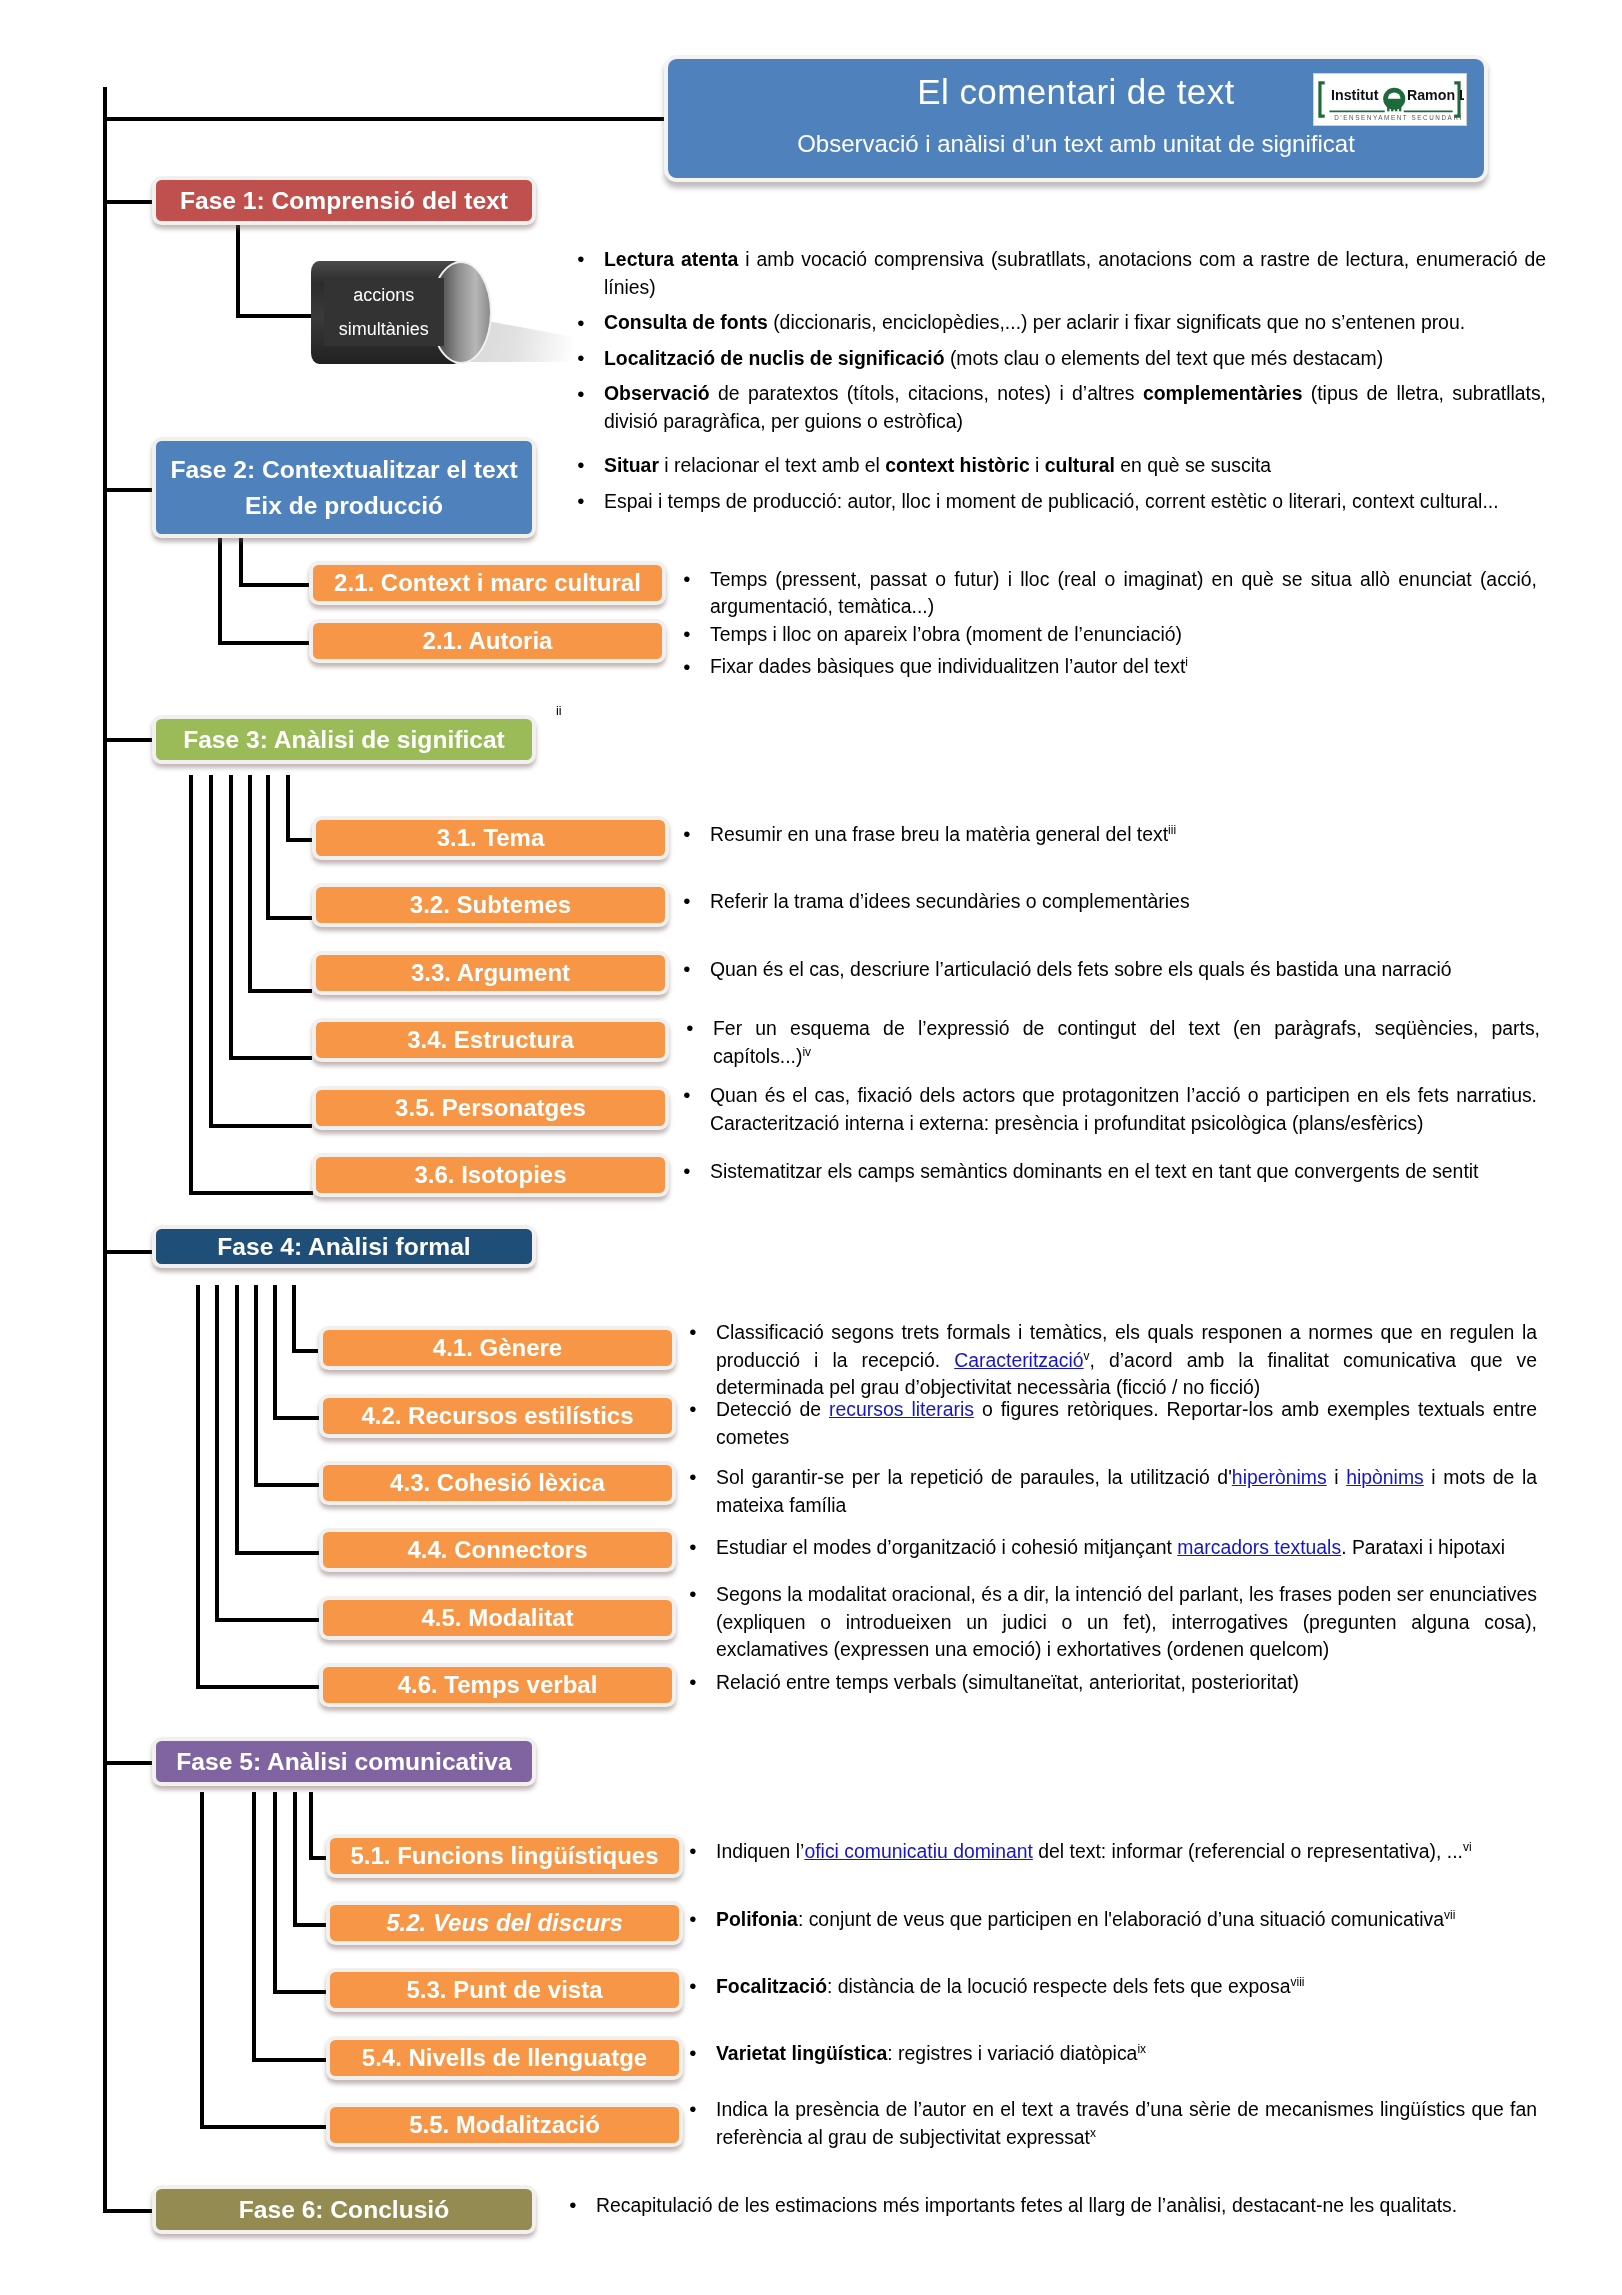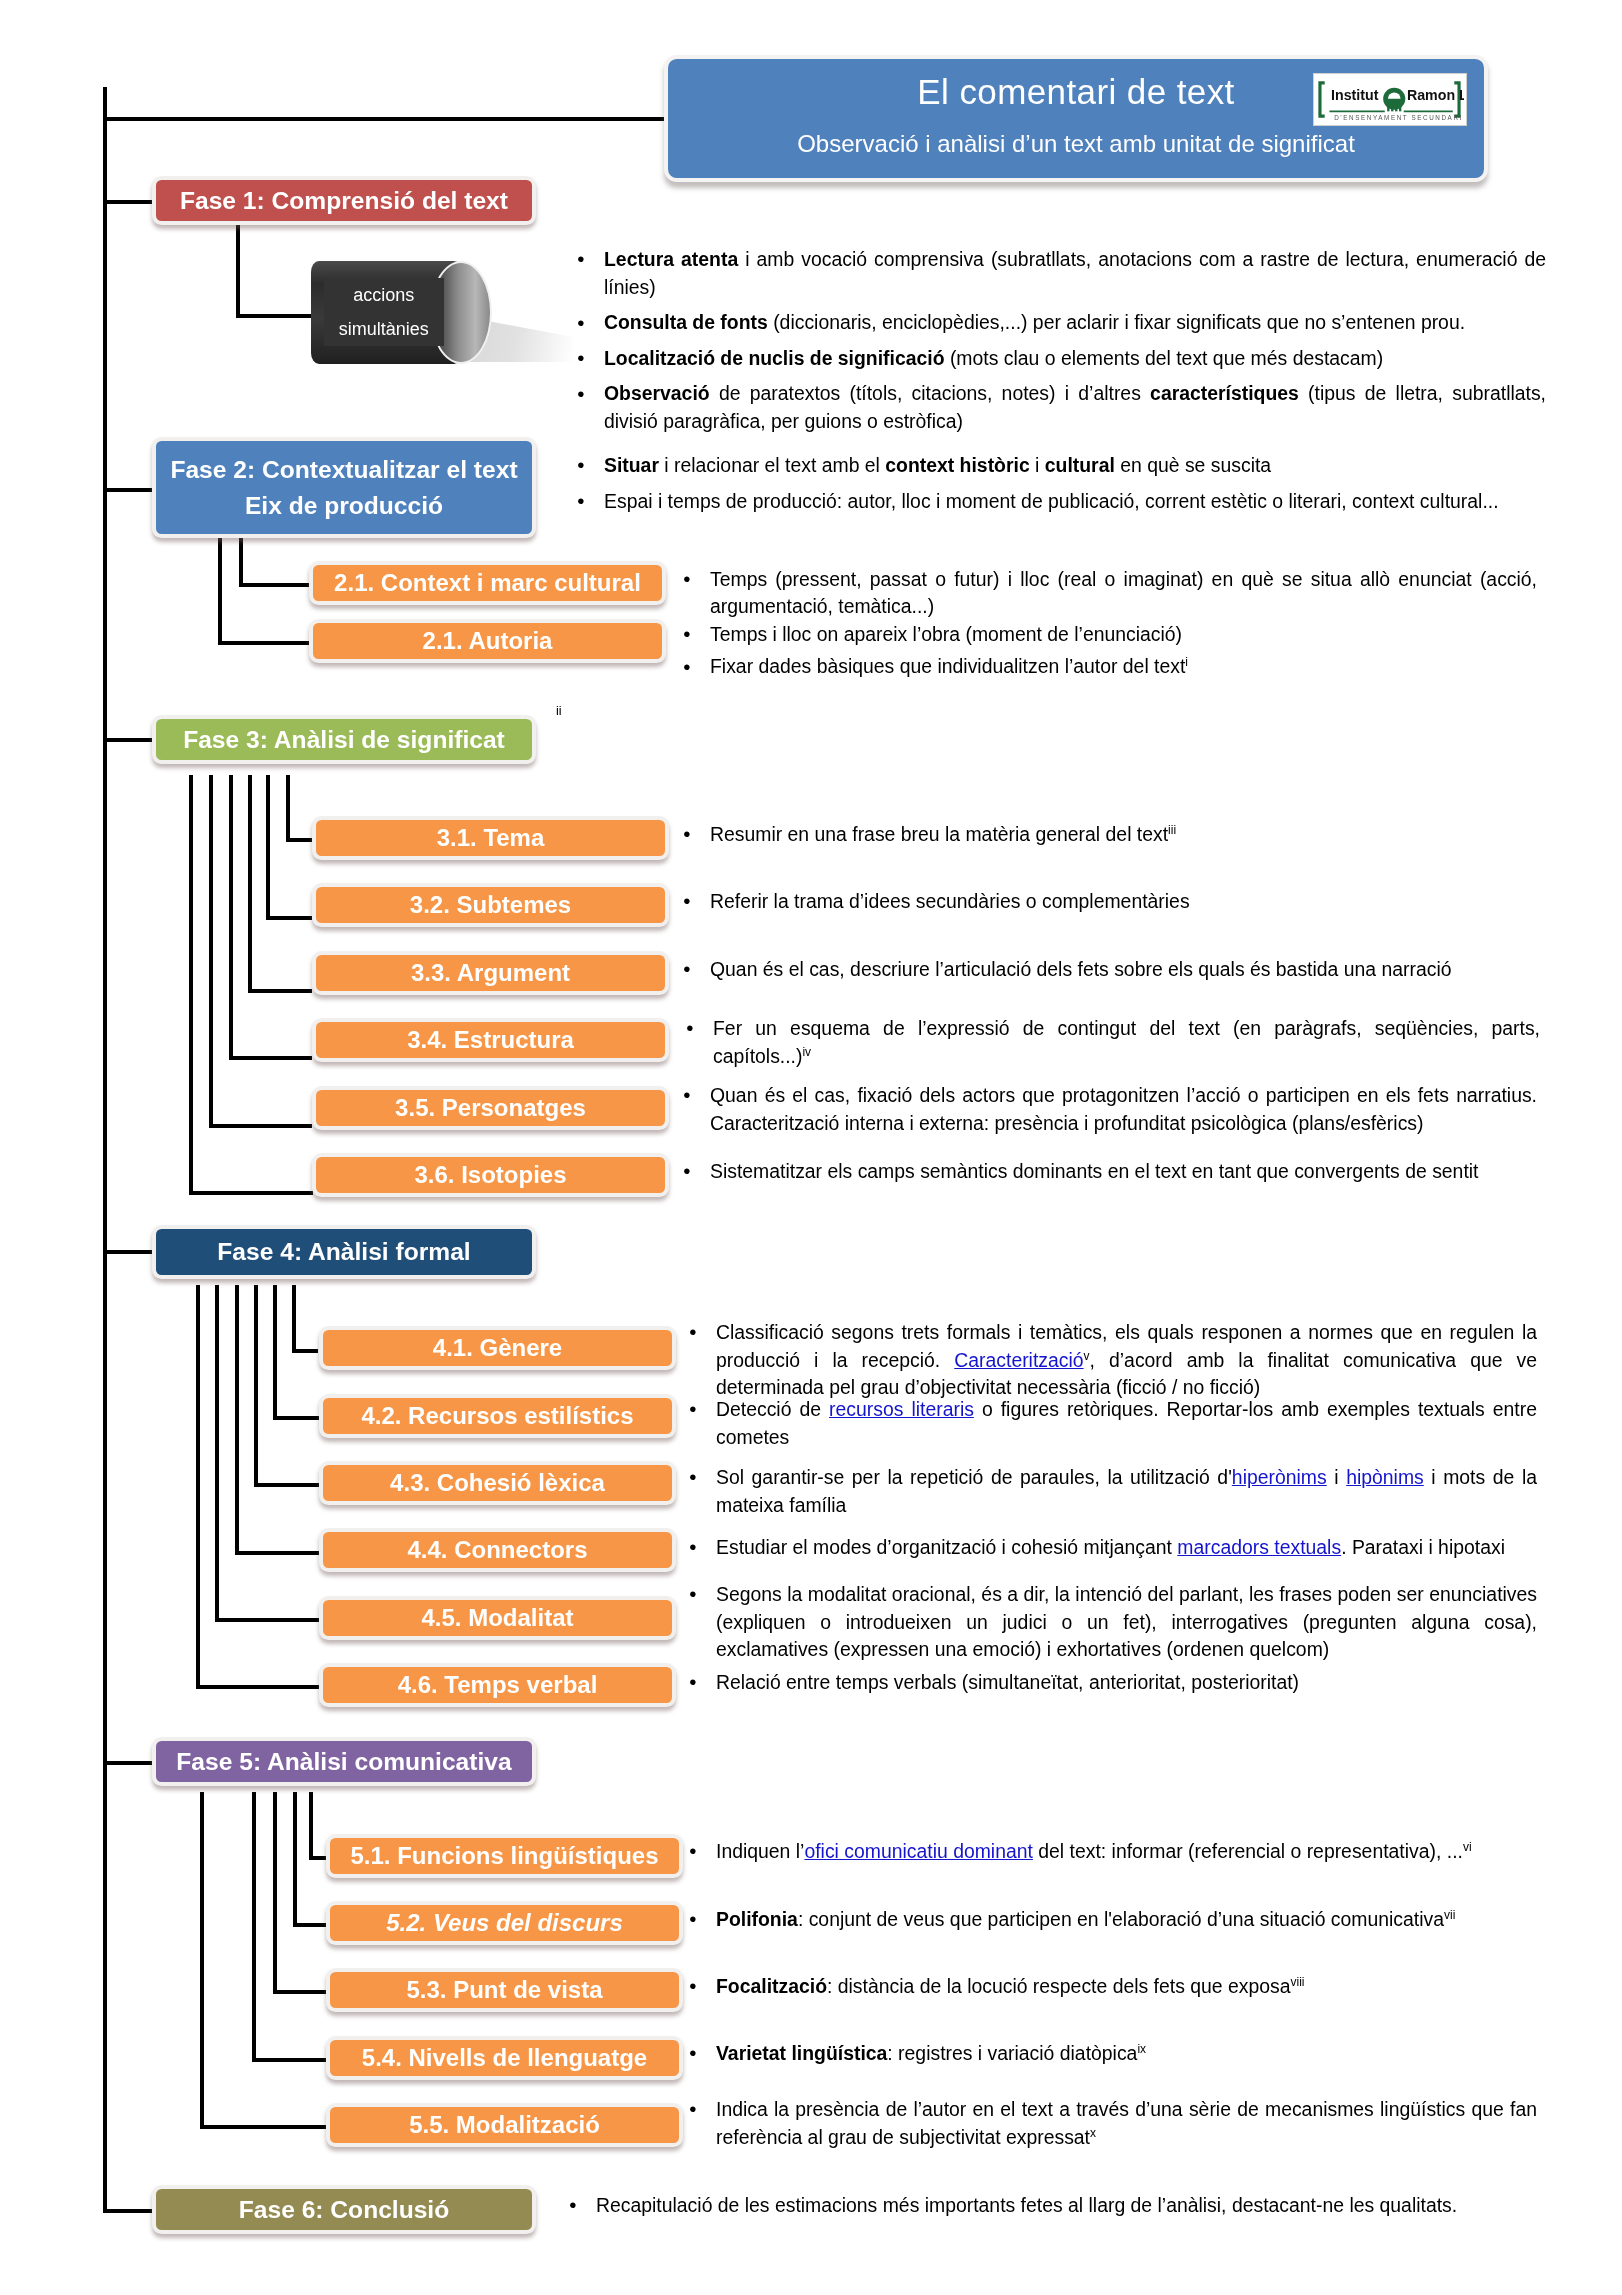--- a/index.html
+++ b/index.html
@@ -190,21 +190,21 @@
   <div id="cyl-face">
     <span>accions</span>
     <span>simultànies</span>
   </div>
 </div>
 
 <div class="blk" style="left:571px;top:246px;width:975px;">
   <p class="bl"><span class="b">Lectura atenta</span><span> i amb vocació comprensiva (subratllats, anotacions com a rastre de lectura, enumeració de línies)</span></p>
   <p class="bl" style="margin-top:8px;"><span class="b">Consulta de fonts</span><span> (diccionaris, enciclopèdies,...) per aclarir i fixar significats que no s’entenen prou.</span></p>
   <p class="bl" style="margin-top:8px;"><span class="b">Localització de nuclis de significació</span><span> (mots clau o elements del text que més destacam)</span></p>
-  <p class="bl" style="margin-top:8px;"><span class="b">Observació</span><span> de paratextos (títols, citacions, notes) i d’altres </span><span class="b">característiques</span><span> (tipus de lletra, subratllats, divisió paragràfica, per guions o estròfica)</span></p>
+  <p class="bl" style="margin-top:8px;"><span class="b">Observació</span><span> de paratextos (títols, citacions, notes) i d’altres </span><span class="b">complementàries</span><span> (tipus de lletra, subratllats, divisió paragràfica, per guions o estròfica)</span></p>
 </div>
 
 <div class="box phase c-blue" style="left:152px;top:437px;width:384px;height:101px;flex-direction:column;justify-content:space-around;padding:11px;">
   <span>Fase 2: Contextualitzar el text</span>
   <span>Eix de producció</span>
 </div>
 
 <div class="blk" style="left:571px;top:452px;width:975px;">
   <p class="bl"><span class="b">Situar</span><span> i relacionar el text amb el </span><span class="b">context històric</span><span> i </span><span class="b">cultural</span><span> en què se suscita</span></p>
   <p class="bl" style="margin-top:8px;">Espai i temps de producció: autor, lloc i moment de publicació, corrent estètic o literari, context cultural...</p>
@@ -241,21 +241,21 @@
 <div class="blk" style="left:680px;top:1015px;width:860px;">
   <p class="bl"><span>Fer un esquema de l’expressió de contingut del text (en paràgrafs, seqüències, parts, capítols...)</span><span class="sup">iv</span></p>
 </div>
 <div class="blk" style="left:677px;top:1082px;width:860px;">
   <p class="bl">Quan és el cas, fixació dels actors que protagonitzen l’acció o participen en els fets narratius. Caracterització interna i externa: presència i profunditat psicològica (plans/esfèrics)</p>
 </div>
 <div class="blk" style="left:677px;top:1158px;width:860px;">
   <p class="bl">Sistematitzar els camps semàntics dominants en el text en tant que convergents de sentit</p>
 </div>
 
-<div class="box phase c-navy" style="left:152px;top:1225px;width:384px;height:54px;">Fase 4: Anàlisi formal</div>
+<div class="box phase c-navy" style="left:152px;top:1225px;width:384px;height:43px;">Fase 4: Anàlisi formal</div>
 
 <div class="box sub c-orange" style="left:319px;top:1326px;width:357px;height:44px;">4.1. Gènere</div>
 <div class="box sub c-orange" style="left:319px;top:1394px;width:357px;height:44px;">4.2. Recursos estilístics</div>
 <div class="box sub c-orange" style="left:319px;top:1461px;width:357px;height:44px;">4.3. Cohesió lèxica</div>
 <div class="box sub c-orange" style="left:319px;top:1528px;width:357px;height:44px;">4.4. Connectors</div>
 <div class="box sub c-orange" style="left:319px;top:1596px;width:357px;height:44px;">4.5. Modalitat</div>
 <div class="box sub c-orange" style="left:319px;top:1663px;width:357px;height:44px;">4.6. Temps verbal</div>
 
 <div class="blk" style="left:683px;top:1319px;width:854px;">
   <p class="bl"><span>Classificació segons trets formals i temàtics, els quals responen a normes que en regulen la producció i la recepció. </span><span class="lk">Caracterització</span><span class="sup">v</span><span>, d’acord amb la finalitat comunicativa que ve determinada pel grau d’objectivitat necessària (ficció / no ficció)</span></p>

